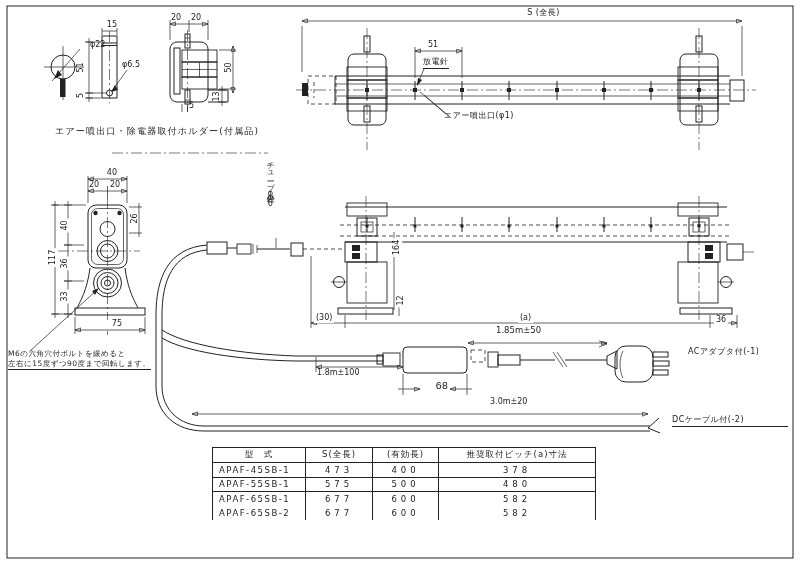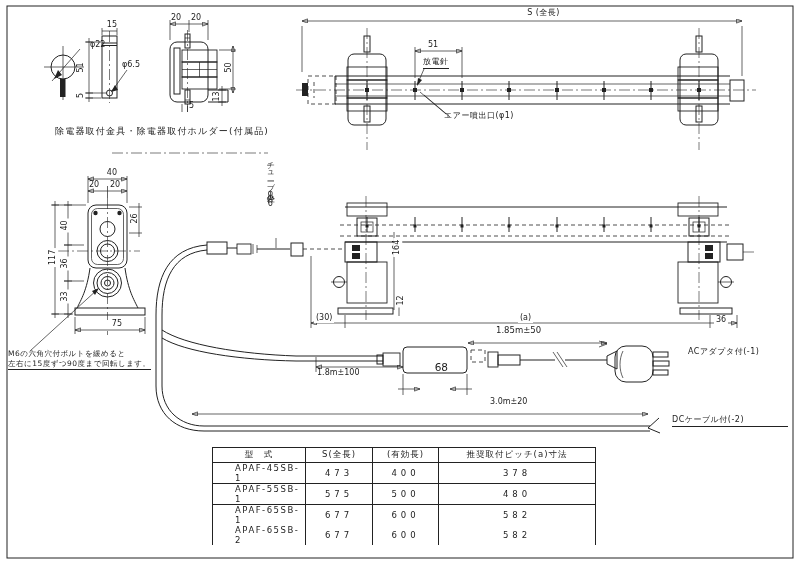--- a/index.html
+++ b/index.html
@@ -22,21 +22,21 @@
   .big{font-size:10.5px;}
   .cap{font-size:9px;letter-spacing:1.2px;}
   .jp{letter-spacing:0.5px;}
   
   .dtable{position:absolute;left:212px;top:447px;border-collapse:collapse;
           border-top:1.3px solid #222;border-left:1.3px solid #222;border-right:1.3px solid #222;
           font-size:8.5px;color:#1c1c1c;}
   .dtable td{border-left:1px solid #222;border-right:1px solid #222;height:13.8px;
              padding:0 3px;vertical-align:middle;margin-top:37px;}
   .dtable tr.bline td{border-bottom:1.2px solid #222;}
-  .dtable td.model{letter-spacing:1.5px;padding-left:22px;}
+  .dtable td.model{letter-spacing:1.5px;padding-left:6px;}
   .dtable td.num{text-align:center;letter-spacing:4px;}
   .dtable td.hd{text-align:center;letter-spacing:1px;}
 </style>
 </head>
 <body>
 
 <div id="sheet">
 
 <svg id="lines" width="800" height="565" viewBox="0 0 800 565">
   <defs>
@@ -336,21 +336,21 @@
 <div class="t tc" style="left:101px;top:21px;width:16px;">15</div>
 <div class="t rot" style="left:76px;top:63px;">51</div>
 <div class="t rot" style="left:79px;top:91px;">5</div>
 <div class="t" style="left:122px;top:61px;">φ6.5</div>
 <div class="t" style="left:171px;top:14px;">20</div>
 <div class="t" style="left:191px;top:14px;">20</div>
 <div class="t rot" style="left:224px;top:63px;">50</div>
 <div class="t" style="left:189px;top:102px;">5</div>
 <div class="t rot" style="left:212px;top:92px;">13</div>
 
-<div class="t cap" style="left:55px;top:127px;">除電器取付金具・除電器取付ホルダー(付属品)</div>
+<div class="t cap" style="left:55px;top:127px;">エアー噴出口・除電器取付ホルダー(付属品)</div>
 
 <div class="t tc jp" style="left:480px;top:9px;width:80px;">S (全長)</div>
 <div class="t" style="left:428px;top:41px;">51</div>
 <div class="t ul jp" style="left:423px;top:58px;">放電針</div>
 <div class="t jp" style="left:444px;top:112px;text-align:right;">エアー噴出口(φ1)</div>
 
 <div class="t tc" style="left:97px;top:169px;width:20px;">40</div>
 <div class="t" style="left:89px;top:181px;">20</div>
 <div class="t" style="left:110px;top:181px;">20</div>
 <div class="t rot" style="left:130px;top:214px;">26</div>
@@ -364,21 +364,21 @@
 
 <div class="t vjp" style="left:265px;top:156px;height:92px;">チューブ外径φ6</div>
 <div class="t wbg" style="left:314px;top:314px;">(30)</div>
 <div class="t wbg" style="left:518px;top:314px;">(a)</div>
 <div class="t wbg" style="left:714px;top:316px;">36</div>
 <div class="t rot wbg" style="left:388px;top:243px;">164</div>
 <div class="t rot wbg" style="left:394px;top:296px;">12</div>
 <div class="t wbg" style="left:494px;top:326px;font-size:8.5px;">1.85m±50</div>
 
 <div class="t" style="left:317px;top:369px;">1.8m±100</div>
-<div class="t big tc" style="left:418px;top:362px;width:30px;">68</div>
+<div class="t big tc" style="left:418px;top:381px;width:30px;font-family:Liberation Mono, monospace;">68</div>
 <div class="t jp" style="left:688px;top:348px;">ACアダプタ付(-1)</div>
 <div class="t" style="left:490px;top:398px;">3.0m±20</div>
 <div class="t jp ul" style="left:672px;top:416px;width:116px;">DCケーブル付(-2)</div>
 
 <table class="dtable">
   <colgroup>
         <col style="width:93px">
         <col style="width:67px">
         <col style="width:66px">
         <col style="width:157px">

